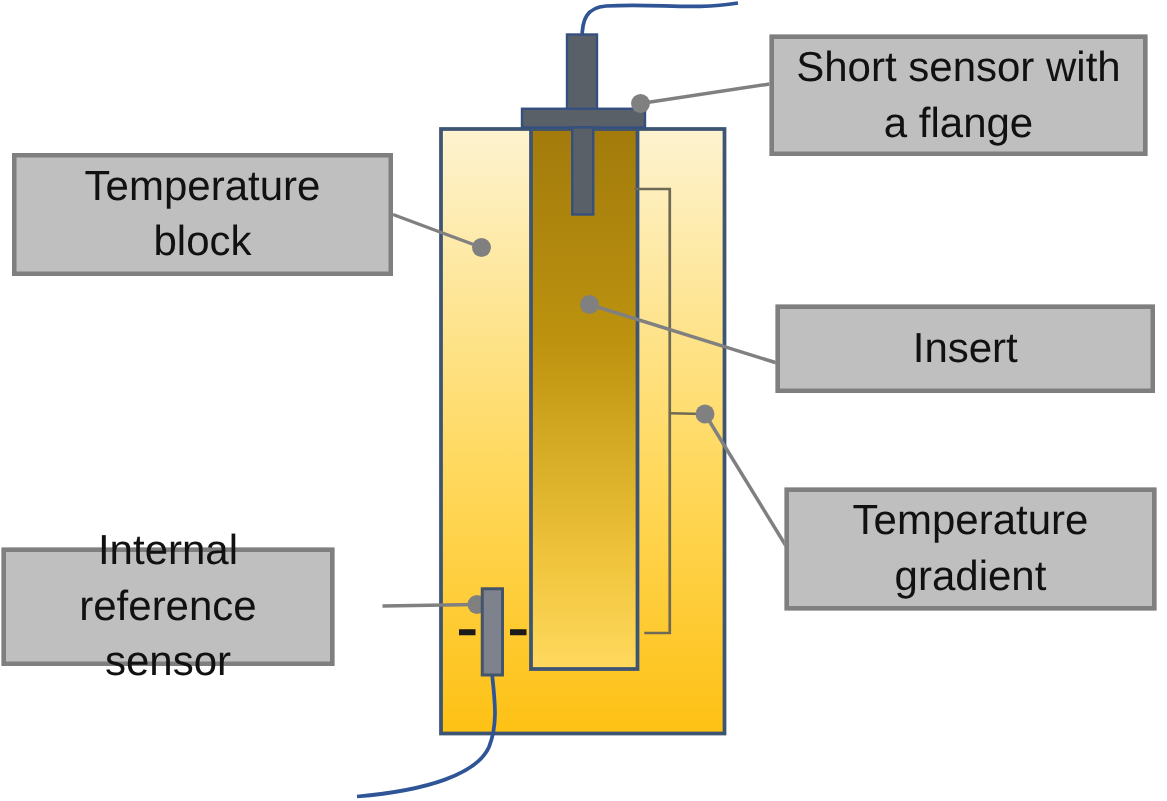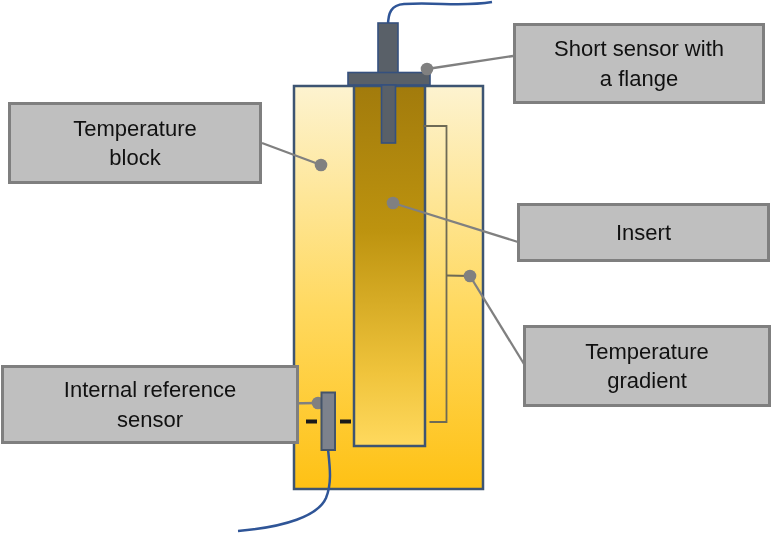--- a/index.html
+++ b/index.html
@@ -23,29 +23,29 @@
   .label-box {
     position: absolute;
     background: #bfbfbf;
     border: 3px solid #7f7f7f;
     box-sizing: border-box;
     display: flex;
     align-items: center;
     justify-content: center;
     text-align: center;
     white-space: pre-line;
-    font-size: 22px;
+    font-size: 28px;
     line-height: 1.32;
     color: #111111;
   }
   #label-short-sensor        { left: 513px; top: 23px;  width: 252px; height: 81px; }
   #label-temperature-block   { left: 8px;   top: 102px; width: 254px; height: 82px; }
   #label-insert              { left: 517px; top: 203px; width: 253px; height: 59px; }
   #label-temperature-gradient{ left: 523px; top: 325px; width: 248px; height: 82px; }
-  #label-internal-reference  { left: 1px;   top: 365px; width: 298px; height: 79px; }
+  #label-internal-reference  { left: 1px;   top: 365px; width: 222px; height: 79px; }
 </style>
 </head>
 <body>
 
 <div id="canvas">
 
   <svg id="diagram-svg" width="778" height="534" viewBox="0 0 778 534">
     <defs>
       <linearGradient id="blockGrad" x1="0" y1="0" x2="0" y2="1">
         <stop offset="0%" stop-color="#fdf3d0"></stop>

